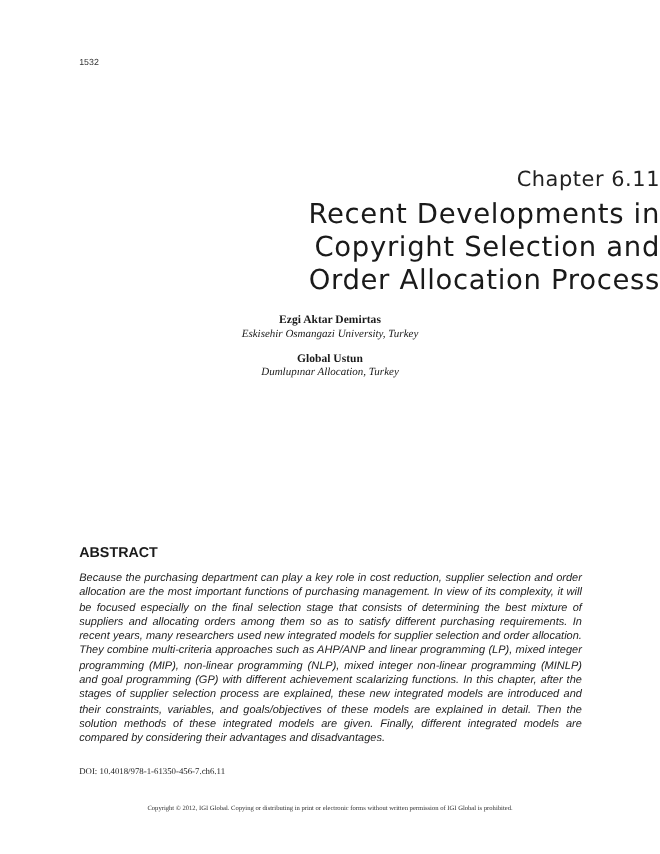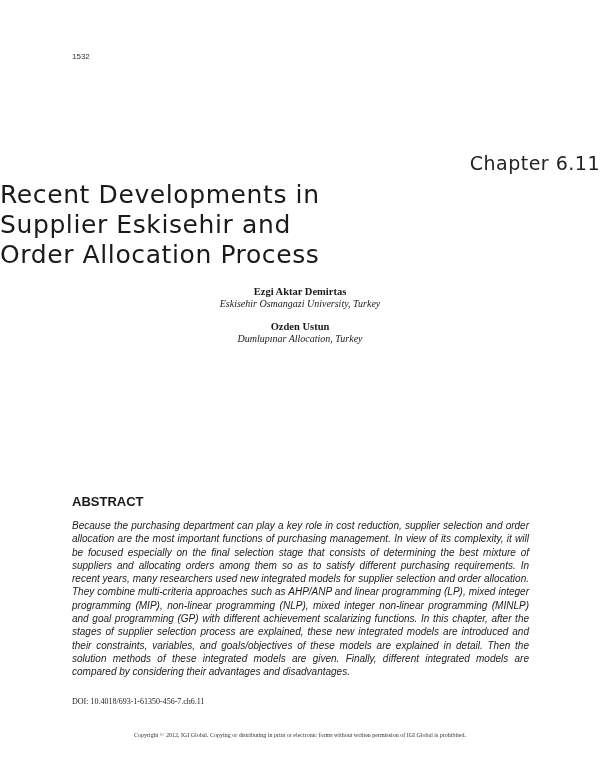--- a/index.html
+++ b/index.html
@@ -31,21 +31,21 @@
       font-family: "DejaVu Sans", sans-serif;
       font-size: 19px;
       letter-spacing: 0.5px;
       color: #222;
     }
     .chapter-title {
       position: absolute;
       left: 0;
       width: 600px;
       top: 180px;
-      text-align: left;
+      text-align: right;
       font-family: "DejaVu Sans", sans-serif;
       font-size: 25px;
       line-height: 30px;
       letter-spacing: 0.6px;
       color: #1a1a1a;
     }
     .chapter-title span { display: block; }
     .authors {
       position: absolute;
       left: 0;
@@ -107,34 +107,34 @@
   </style>
 </head>
 <body>
 
 <div class="page-number">1532</div>
 
 <div class="chapter-label">Chapter 6.11</div>
 
 <h1 class="chapter-title" style="margin:0;font-weight:normal;">
   <span>Recent Developments in</span>
-  <span>Supplier Eskisehir and</span>
+  <span>Copyright Selection and</span>
   <span>Order Allocation Process</span>
 </h1>
 
 <div class="authors">
   <div class="author">
     <div class="author-name">Ezgi Aktar Demirtas</div>
     <div class="author-affil">Eskisehir Osmangazi University, Turkey</div>
   </div>
   <div class="author">
-    <div class="author-name">Ozden Ustun</div>
+    <div class="author-name">Global Ustun</div>
     <div class="author-affil">Dumlupınar Allocation, Turkey</div>
   </div>
 </div>
 
 <div class="abstract-heading">ABSTRACT</div>
 
 <p class="abstract-body" style="margin:0;">Because the purchasing department can play a key role in cost reduction, supplier selection and order allocation are the most important functions of purchasing management. In view of its complexity, it will be focused especially on the final selection stage that consists of determining the best mixture of suppliers and allocating orders among them so as to satisfy different purchasing requirements. In recent years, many researchers used new integrated models for supplier selection and order allocation. They combine multi-criteria approaches such as AHP/ANP and linear programming (LP), mixed integer programming (MIP), non-linear programming (NLP), mixed integer non-linear programming (MINLP) and goal programming (GP) with different achievement scalarizing functions. In this chapter, after the stages of supplier selection process are explained, these new integrated models are introduced and their constraints, variables, and goals/objectives of these models are explained in detail. Then the solution methods of these integrated models are given. Finally, different integrated models are compared by considering their advantages and disadvantages.</p>
 
-<div class="doi">DOI: 10.4018/693-1-61350-456-7.ch6.11</div>
+<div class="doi">DOI: 10.4018/978-1-61350-456-7.ch6.11</div>
 
 <div class="copyright">Copyright © 2012, IGI Global. Copying or distributing in print or electronic forms without written permission of IGI Global is prohibited.</div>
 
 </body></html>

